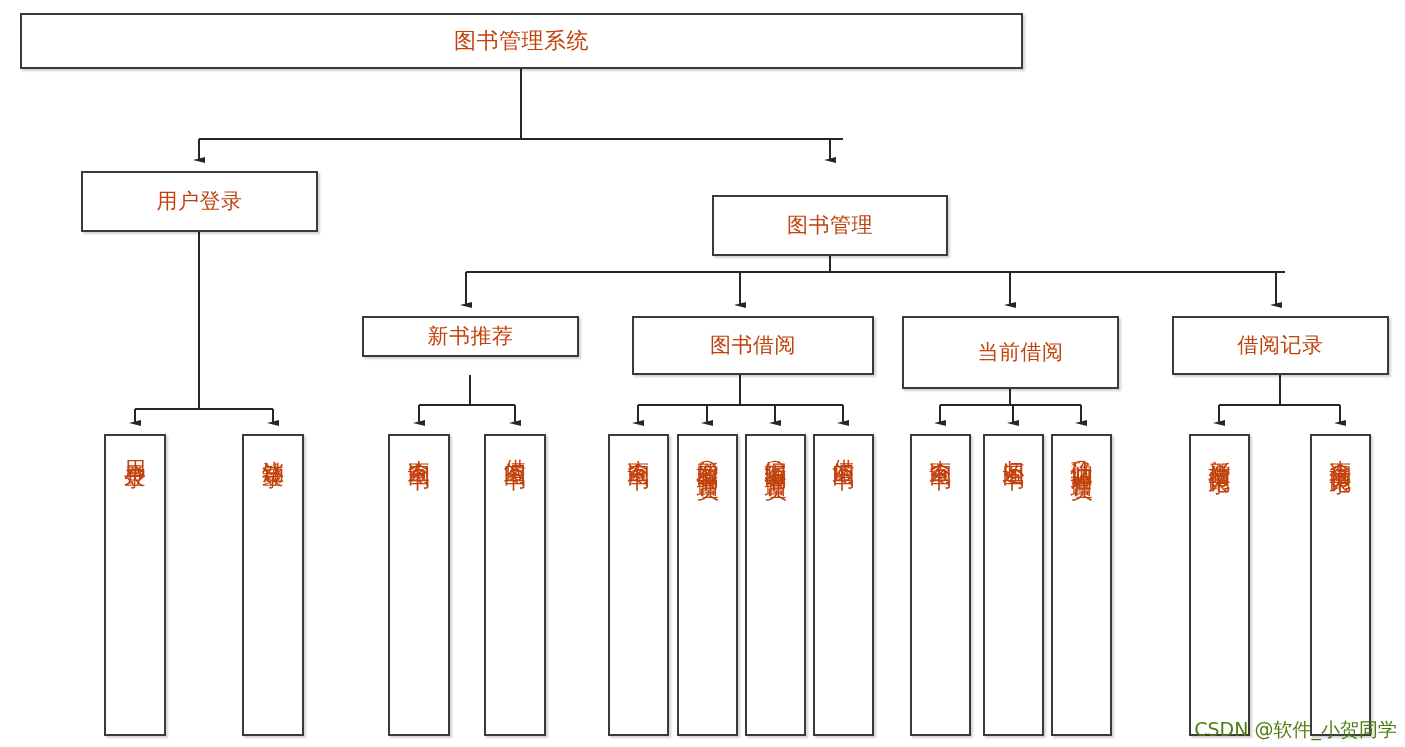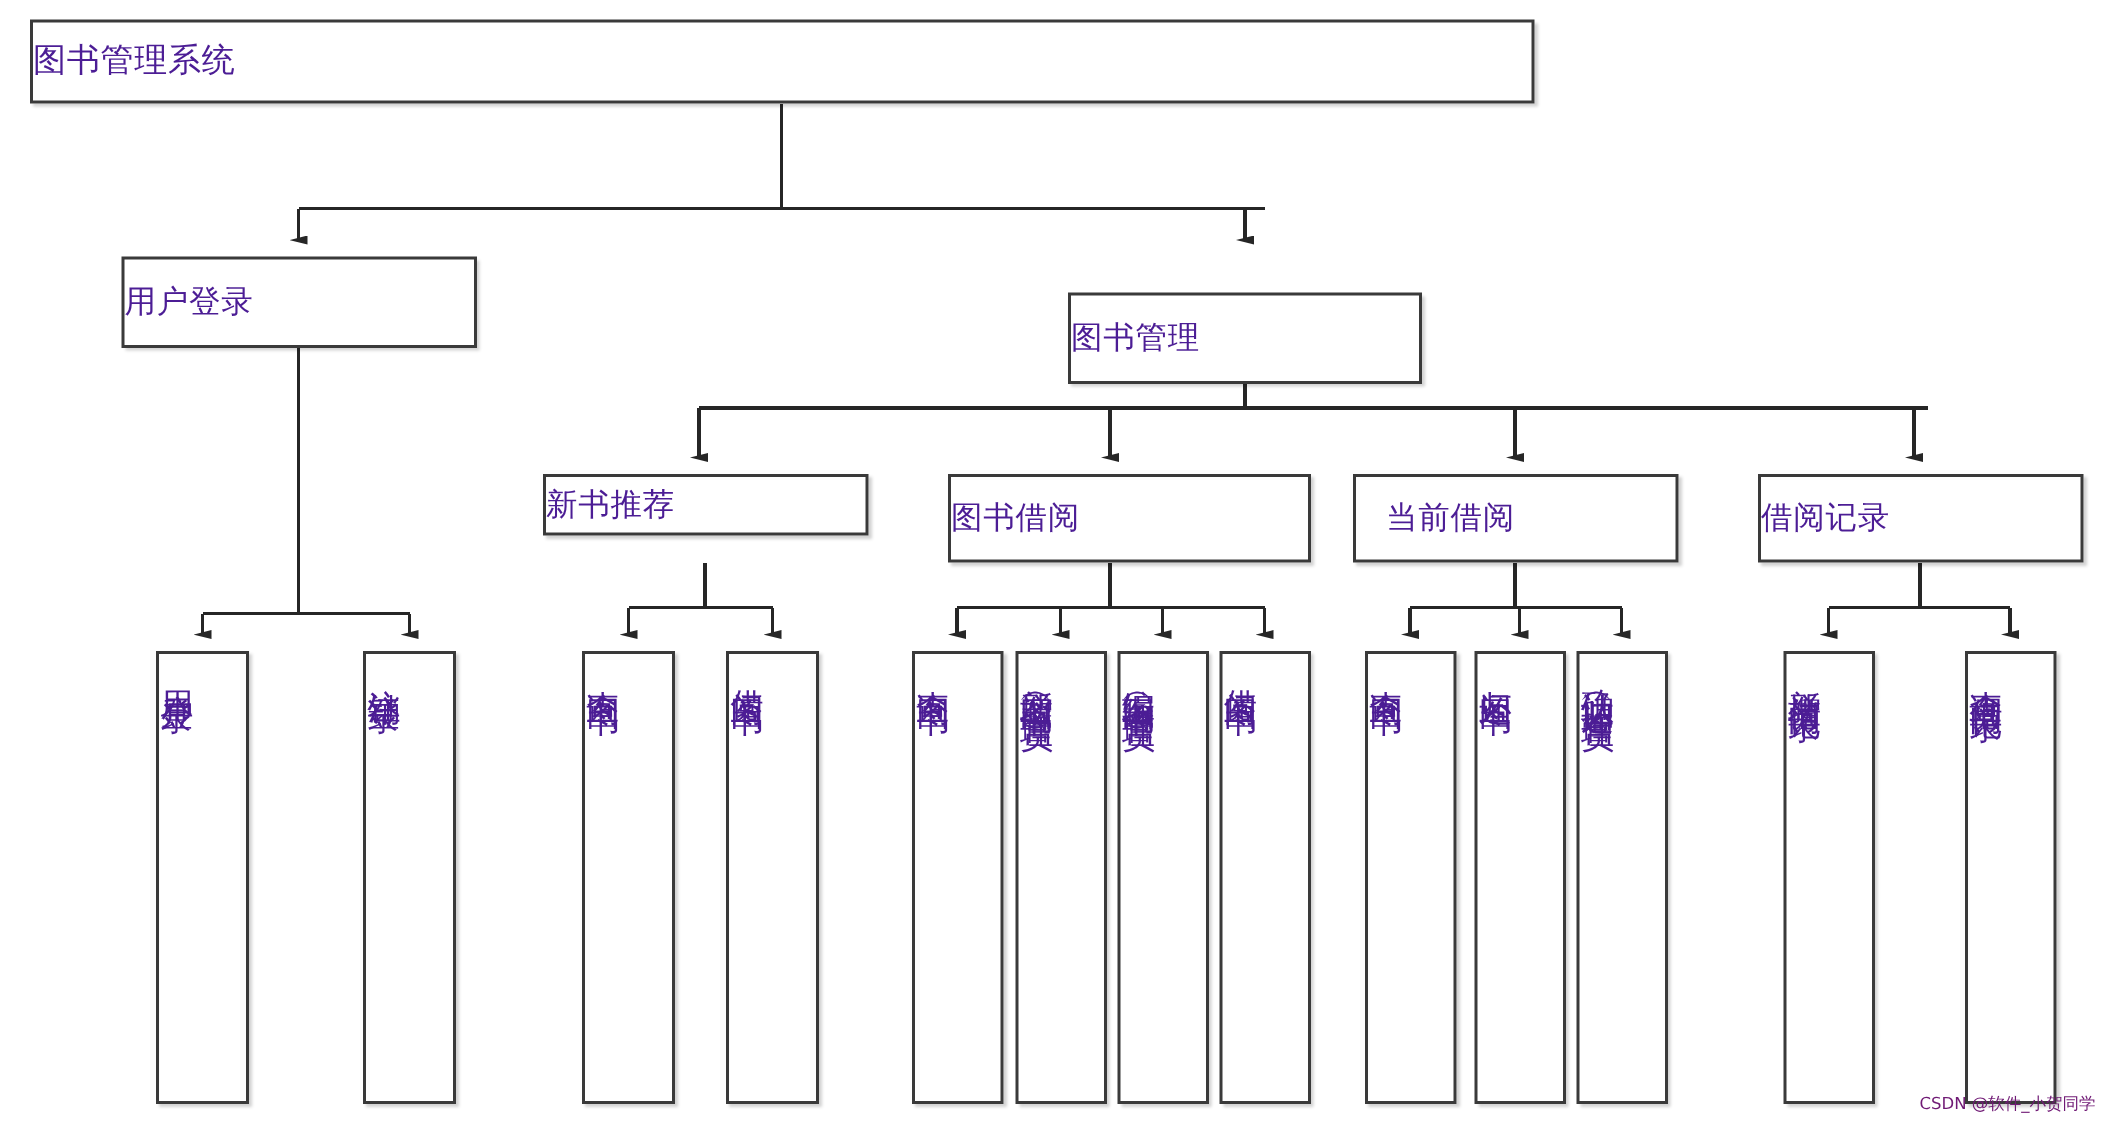--- a/index.html
+++ b/index.html
@@ -26,21 +26,22 @@
     width: 1405px;
     height: 747px;
   }
   .node {
     position: absolute;
     box-sizing: border-box;
     background: #ffffff;
     border: 2px solid #3a3a3a;
     display: flex;
     align-items: center;
-    color: #4c1d95;
+    justify-content: center;
+    color: #c2410c;
     box-shadow: 2px 2px 2px rgba(0,0,0,0.18);
   }
   .node .label {
     display: block;
     text-align: center;
     line-height: 1.22;
     letter-spacing: 0.5px;
   }
   
   .node.h .label {
@@ -60,22 +61,22 @@
     text-orientation: upright;
     font-size: 22px;
     line-height: 1.0;
     letter-spacing: 3px;
     white-space: nowrap;
   }
   .watermark {
     position: absolute;
     right: 8px;
     bottom: 4px;
-    font-size: 11px;
-    color: #701a75;
+    font-size: 19px;
+    color: #4d7c0f;
     white-space: nowrap;
     user-select: none;
   }
 </style>
 </head>
 <body>
 
 <div id="diagram-root">
 
   <svg id="connector-layer" viewBox="0 0 1405 747" xmlns="http://www.w3.org/2000/svg">
@@ -155,21 +156,21 @@
   </div>
 
   <div class="node h" style="left:362px; top:316px; width:217px; height:41px;">
     <span class="label">新书推荐</span>
   </div>
 
   <div class="node h" style="left:632px; top:316px; width:242px; height:59px;">
     <span class="label">图书借阅</span>
   </div>
 
-  <div class="node h" style="left:902px; top:316px; width:217px; height:59px;padding-left:20px;">
+  <div class="node h" style="left:902px; top:316px; width:217px; height:73px;padding-left:20px;">
     <span class="label">当前借阅</span>
   </div>
 
   <div class="node h" style="left:1172px; top:316px; width:217px; height:59px;">
     <span class="label">借阅记录</span>
   </div>
 
   <div class="node v" style="left:104px; top:434px; width:62px; height:302px;">
     <span class="label">用户登录</span>
   </div>

